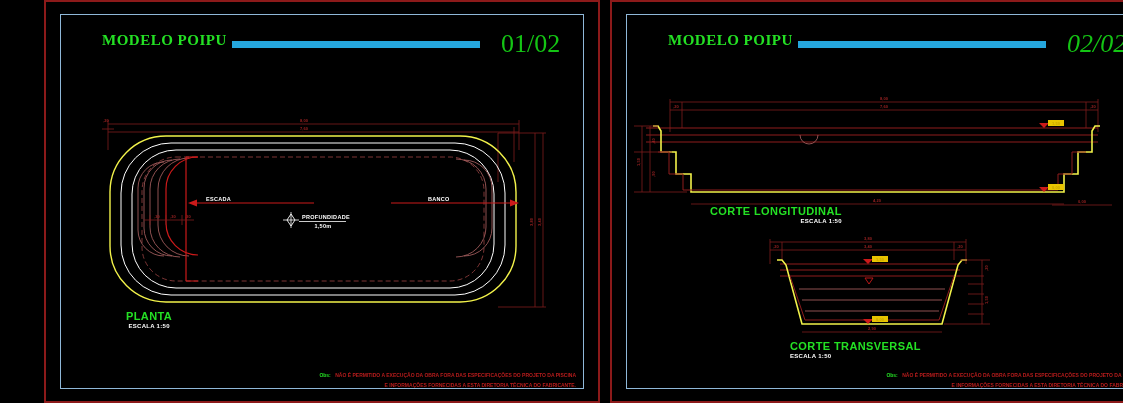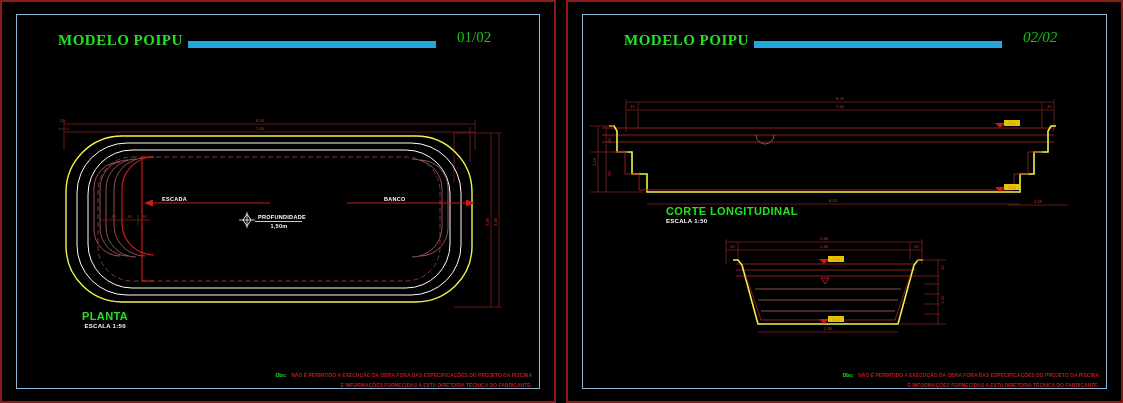--- a/index.html
+++ b/index.html
@@ -1,33 +1,33 @@
 <!DOCTYPE html>
 <html><head>
 <meta charset="utf-8">
 <style>
   html,body{margin:0;padding:0;background:#000;}
   body{width:1123px;height:403px;overflow:hidden;
        font-family:"Liberation Sans",sans-serif;}
   #stage{position:relative;width:1123px;height:403px;background:#000;}
 
   .sheet{position:absolute;top:0;height:403px;background:#000;
-         border:2px solid #8c1a1a;box-sizing:border-box;}
+         border:2px solid #8c1a1a;box-sizing:border-box;margin-left:44px;}
   #sheet-left{left:0;width:556px;}
   #sheet-right{left:566px;width:557px;}
 
   .inner-frame{position:absolute;left:14px;top:12px;right:14px;bottom:12px;
                border:1px solid #8fb8d8;box-sizing:border-box;pointer-events:none;}
 
   .title-row{position:absolute;top:30px;left:0;right:0;height:28px;}
   .title-text{position:absolute;color:#24e024;font-family:"Liberation Serif",serif;
               font-weight:bold;font-size:15px;letter-spacing:.5px;white-space:nowrap;}
   .title-bar{position:absolute;height:7px;background:#25a6dd;top:9px;}
   .page-no{position:absolute;color:#14c414;font-family:"Liberation Serif",serif;
-           font-size:15px;white-space:nowrap;}
+           font-size:26px;white-space:nowrap;}
 
   .cap{position:absolute;white-space:nowrap;}
   .cap .cap-main{color:#24e024;font-family:"Liberation Sans",sans-serif;
                  font-weight:bold;font-size:11px;letter-spacing:.4px;display:block;}
   .cap .cap-sub{color:#ffffff;font-size:6px;font-weight:bold;display:block;
                 letter-spacing:.3px;margin-top:1px;}
 
   .note{position:absolute;white-space:nowrap;text-align:right;line-height:1.35;}
   .note-tag{color:#24e024;font-size:5px;font-weight:bold;}
   .note-body{color:#b81c1c;font-size:5px;font-weight:bold;}
@@ -274,25 +274,29 @@
           <line x1="356" y1="282" x2="372" y2="282"></line>
           <line x1="356" y1="292" x2="372" y2="292"></line>
           <line x1="356" y1="302" x2="372" y2="302"></line>
           <line x1="356" y1="312" x2="372" y2="312"></line>
         </g>
         <text class="dim-t" x="376" y="266" text-anchor="middle" transform="rotate(-90 376 266)">,20</text>
         <text class="dim-t" x="376" y="298" text-anchor="middle" transform="rotate(-90 376 298)">1,50</text>
       </g>
     </svg>
 
-    <div class="cap" style="left:98px;top:203px;">
+    <div class="cap" style="left:98px;top:203px;text-align:right;">
       <span class="cap-main">CORTE LONGITUDINAL</span>
       <span class="cap-sub">ESCALA 1:50</span>
     </div>
 
+    <div class="cap" style="left:178px;top:338px;">
+      <span class="cap-main">CORTE TRANSVERSAL</span>
+      <span class="cap-sub">ESCALA 1:50</span>
+    </div>
 
     <div class="note" style="right:22px;bottom:12px;">
       <div>
         <span class="note-tag">Obs:</span>
         <span class="note-body">NÃO É PERMITIDO A EXECUÇÃO DA OBRA FORA DAS ESPECIFICAÇÕES DO PROJETO DA PISCINA</span>
       </div>
       <div class="note-body">E INFORMAÇÕES FORNECIDAS A ESTA DIRETORIA TÉCNICA DO FABRICANTE.</div>
     </div>
   </div>
 

